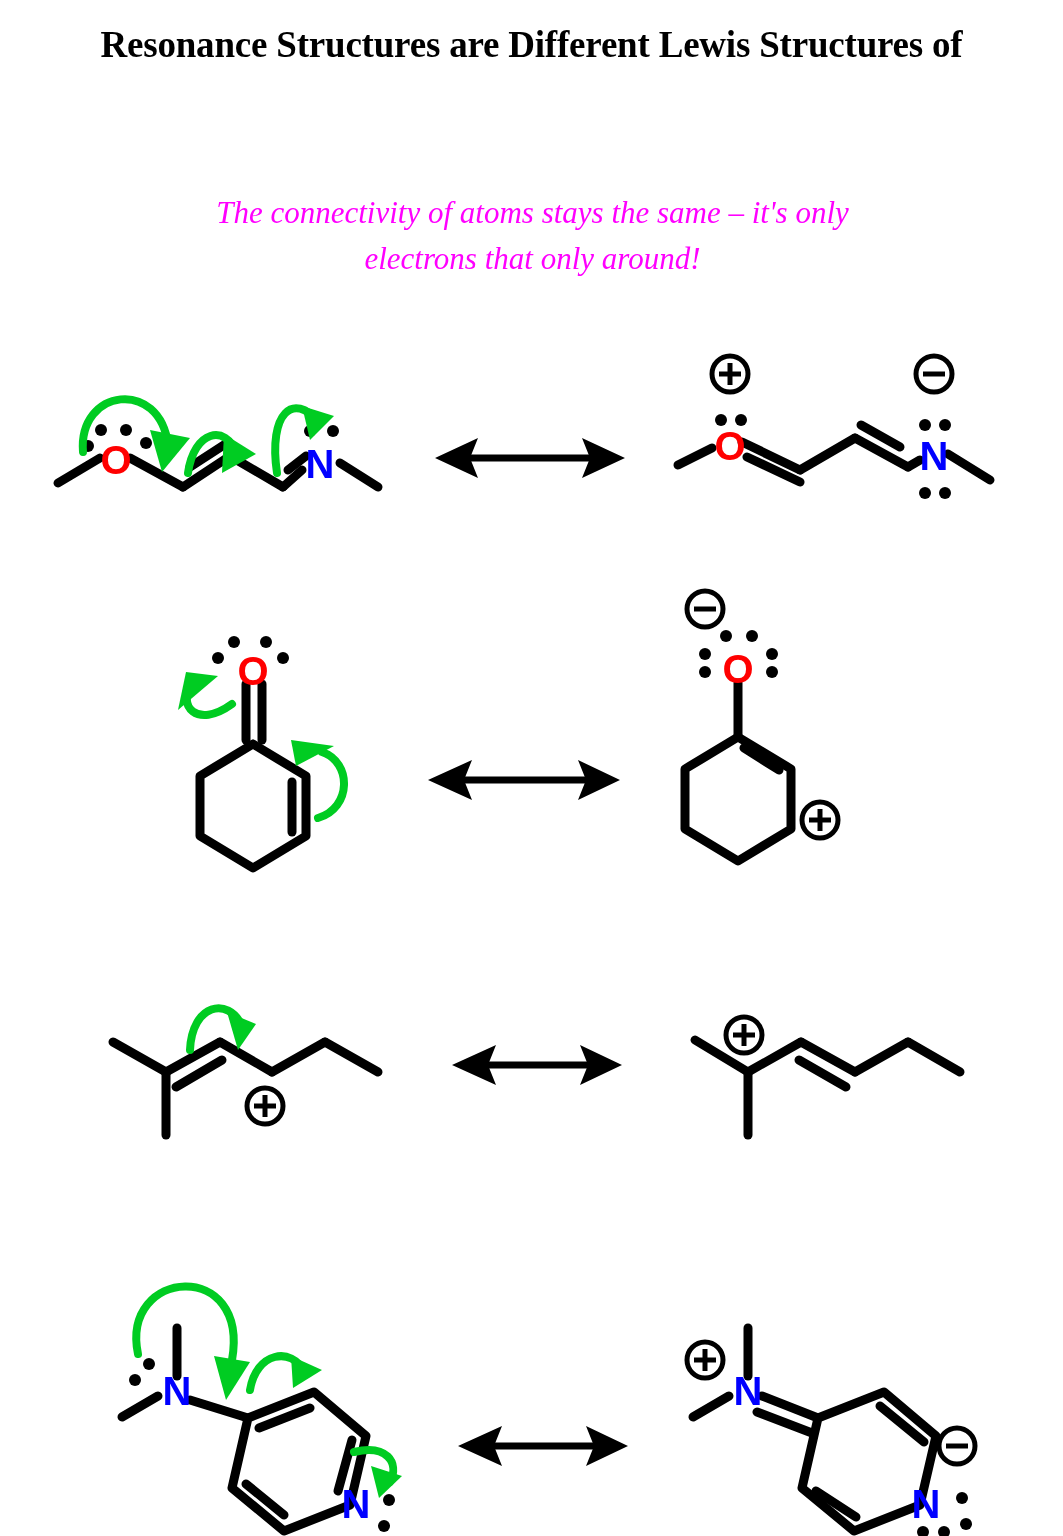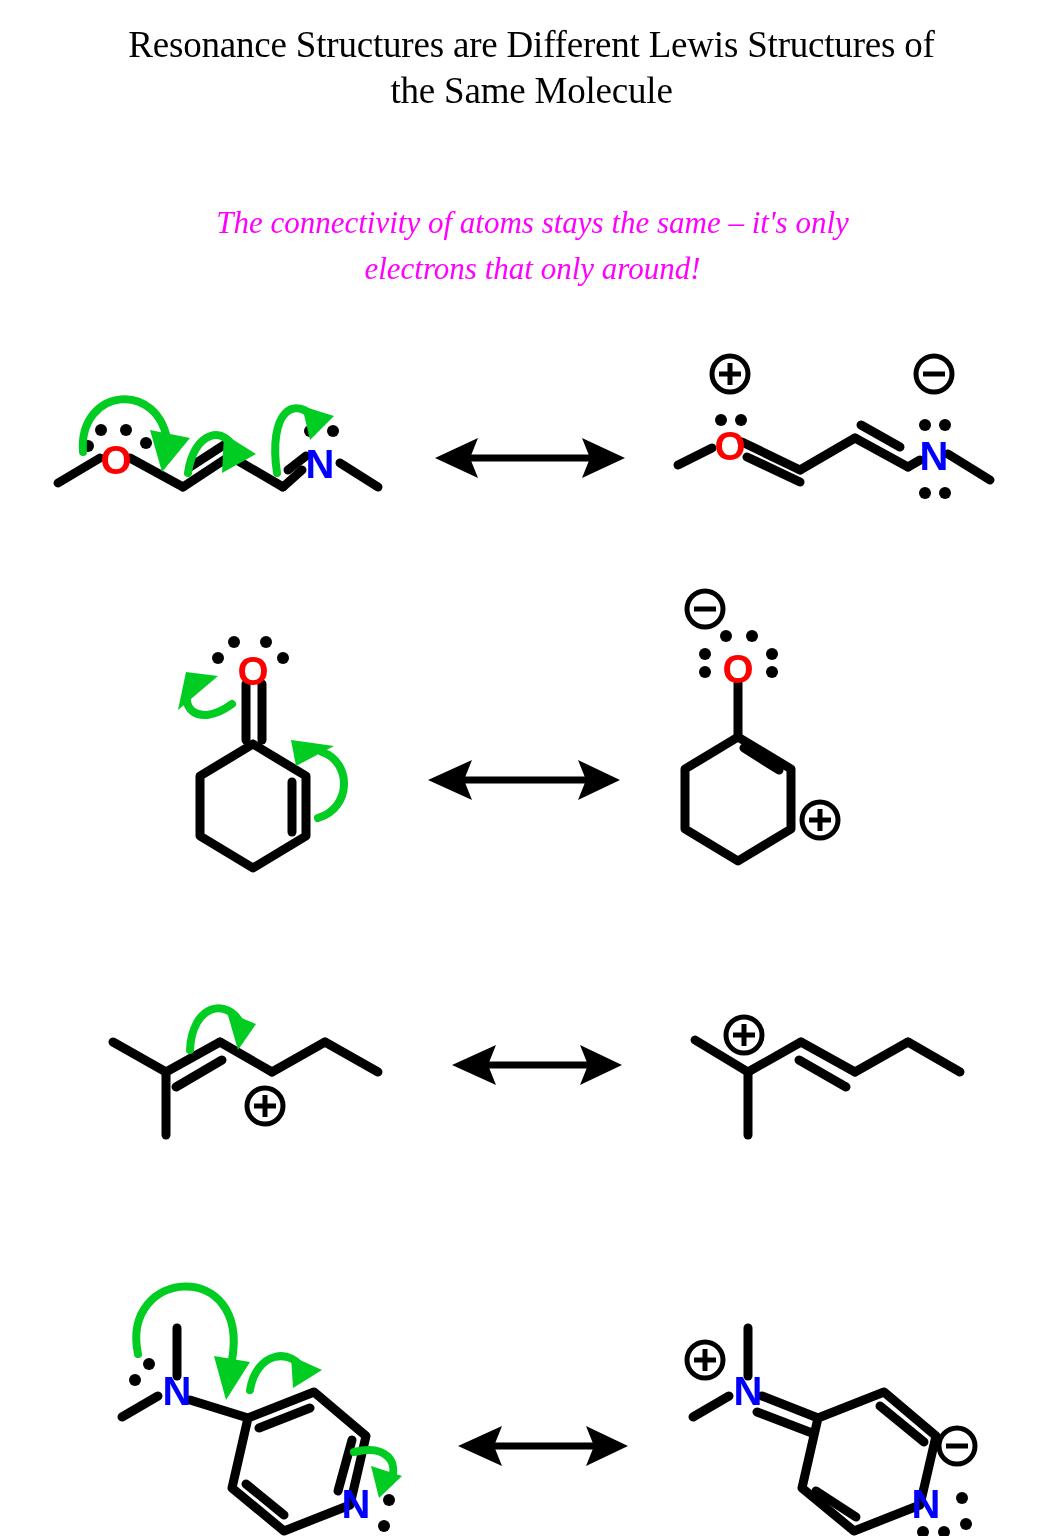--- a/index.html
+++ b/index.html
@@ -21,30 +21,30 @@
     height: 1536px;
     background: #ffffff;
   }
   .title {
     position: absolute;
     left: 0;
     top: 22px;
     width: 1063px;
     text-align: center;
     font-family: "Liberation Serif", serif;
-    font-weight: normal;
+    font-weight: bold;
     font-size: 37px;
     line-height: 46px;
     color: #000000;
     letter-spacing: -0.2px;
   }
   .subtitle {
     position: absolute;
     left: 80px;
-    top: 200px;
+    top: 190px;
     width: 905px;
     text-align: center;
     font-family: "Liberation Serif", serif;
     font-style: italic;
     font-size: 31px;
     line-height: 46px;
     color: #ff00ff;
   }
   .row {
     position: absolute;
@@ -53,21 +53,20 @@
   }
   svg { display:block; }
 </style>
 </head>
 <body>
 
 <div id="page">
 
   <div class="title">
     <div>Resonance Structures are Different Lewis Structures of</div>
-    <div>the Same Molecule</div>
   </div>
 
   <div class="subtitle">
     <div>The connectivity of atoms stays the same – it's only</div>
     <div>electrons that only around!</div>
   </div>
 
   <div class="row" style="top:330px;height:210px;">
     <svg width="1063" height="210" viewBox="0 0 1063 210">
 

